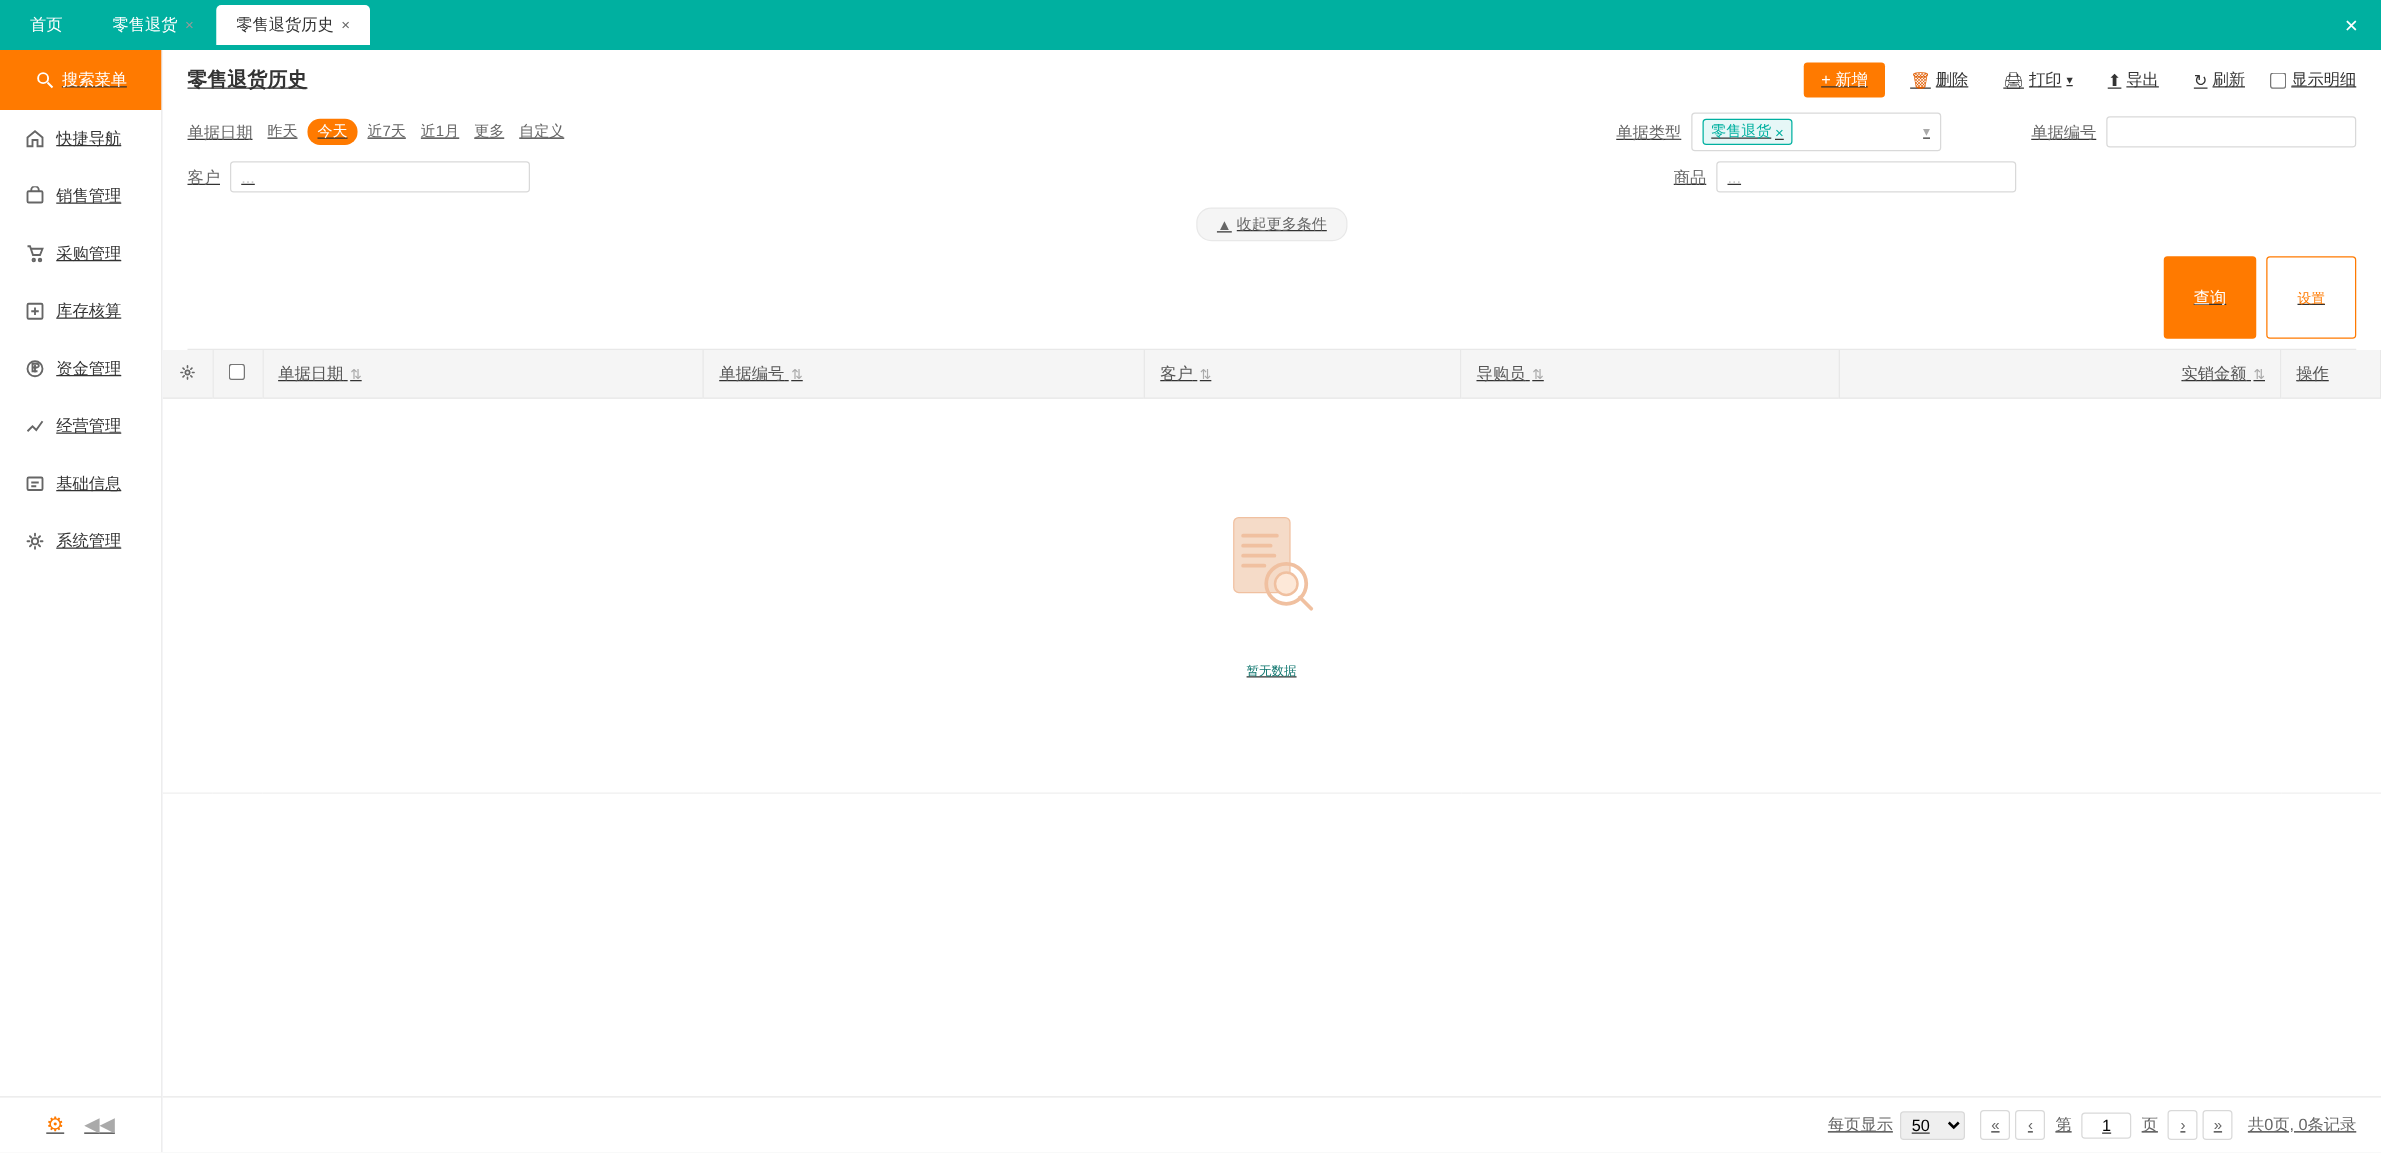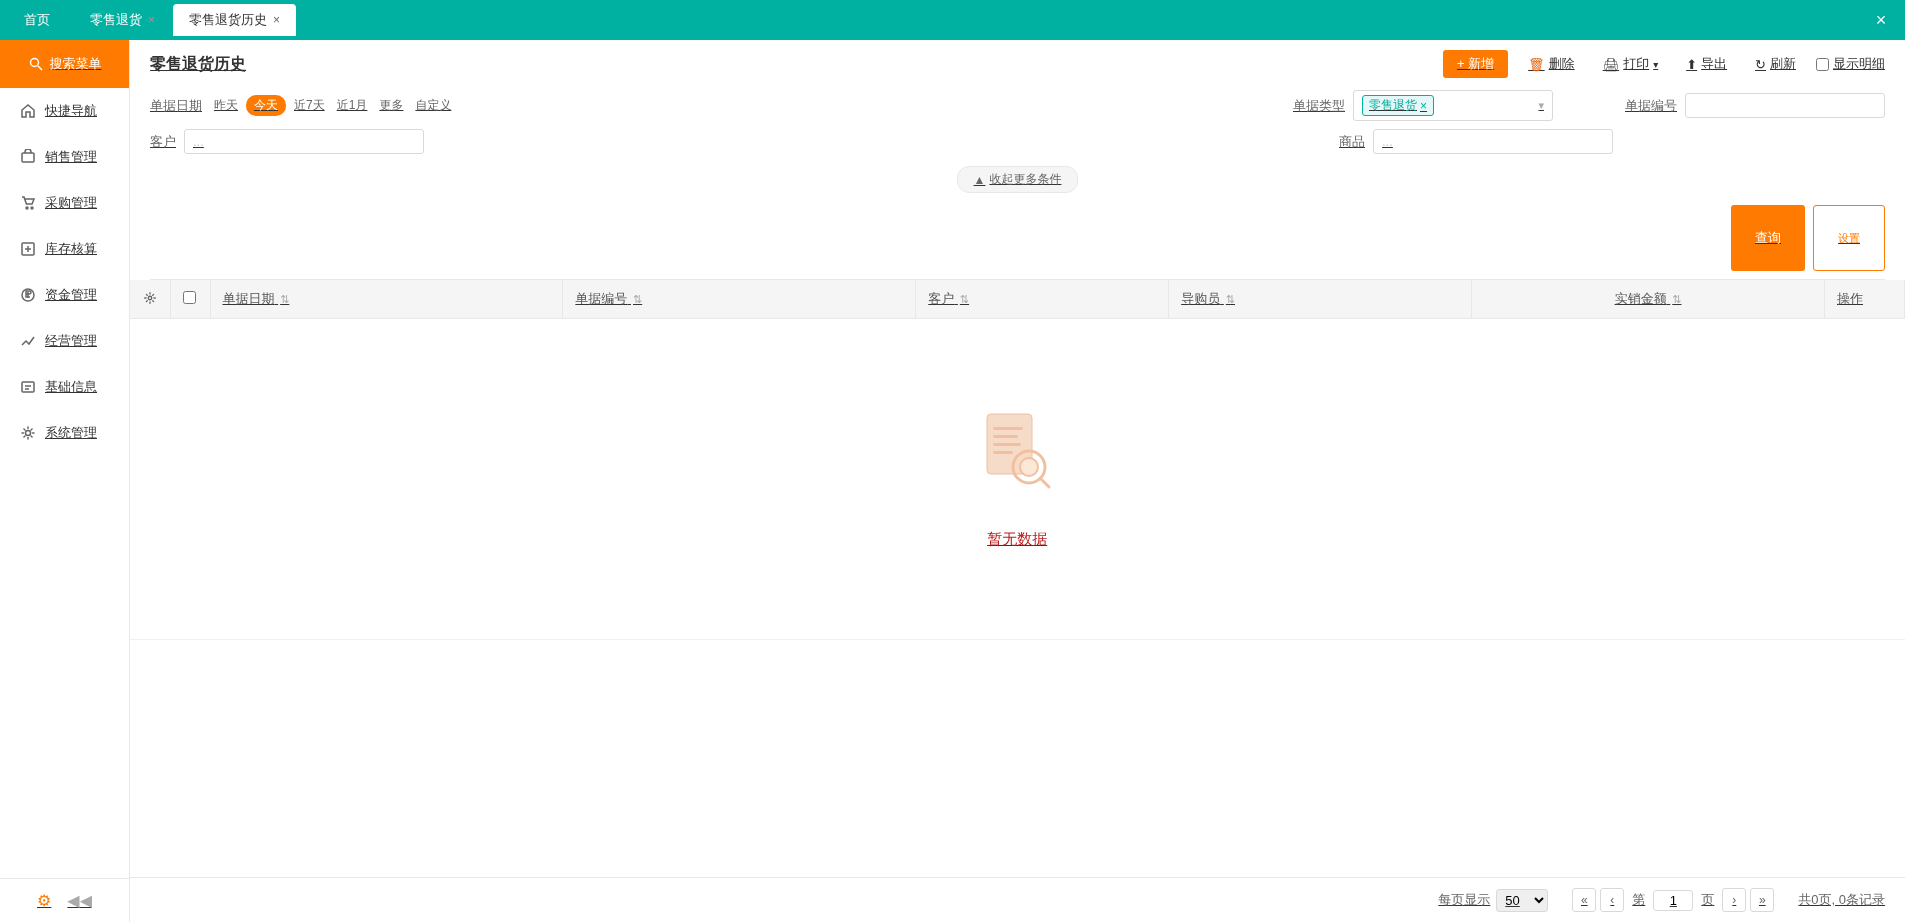--- a/index.html
+++ b/index.html
@@ -56,24 +56,24 @@
     .data-table th { padding: 10px 12px; font-size: 13px; font-weight: 500; color: #555; text-align: left; border-right: 1px solid #e8e8e8; white-space: nowrap; cursor: pointer; }
     .data-table th:first-child { width: 40px; text-align: center; }
     .data-table th .sort-icon { color: #aaa; font-size: 11px; margin-left: 2px; }
     .data-table td { padding: 10px 12px; border-bottom: 1px solid #f0f0f0; font-size: 13px; }
     .gear-col { width: 40px; text-align: center; }
     .checkbox-col { width: 40px; text-align: center; }
 
     
     .empty-state { display: flex; flex-direction: column; align-items: center; justify-content: center; padding: 80px 0; color: #ccc; }
     .empty-icon { font-size: 80px; margin-bottom: 12px; color: #f5c9a0; }
-    .empty-text { font-size: 15px; color: #b91c1c; }
-
-    
-    .pagination { display: flex; align-items: center; justify-content: flex-end; padding: 10px 20px; background: #fff; border-top: 1px solid #e8e8e8; gap: 24px; flex-shrink: 0; }
+    .empty-text { font-size: 10px; color: #0f766e; }
+
+    
+    .pagination { display: flex; align-items: center; justify-content: flex-end; padding: 10px 20px; background: #fff; border-top: 1px solid #e8e8e8; gap: 12px; flex-shrink: 0; }
     .per-page { display: flex; align-items: center; gap: 6px; font-size: 13px; color: #666; }
     .per-page select { border: 1px solid #d9d9d9; border-radius: 3px; padding: 2px 4px; font-size: 13px; }
     .page-nav { display: flex; align-items: center; gap: 4px; }
     .page-nav-btn { width: 24px; height: 24px; display: flex; align-items: center; justify-content: center; cursor: pointer; color: #666; border: 1px solid #d9d9d9; border-radius: 3px; font-size: 12px; }
     .page-input { width: 40px; border: 1px solid #d9d9d9; border-radius: 3px; padding: 2px 4px; text-align: center; font-size: 13px; }
     .page-info { font-size: 13px; color: #666; }
 
     
     .svg-icon { width: 16px; height: 16px; vertical-align: middle; }
     .filter-wrapper { background: #fff; padding: 12px 20px 4px 20px; border-bottom: 1px solid #e8e8e8; flex-shrink: 0; }
@@ -304,21 +304,21 @@
               <span class="sort-icon">⇅</span>
             </th>
             <th>
               <span>客户</span>
               <span class="sort-icon">⇅</span>
             </th>
             <th>
               <span>导购员</span>
               <span class="sort-icon">⇅</span>
             </th>
-            <th style="flex:1;text-align:center;">
+            <th style="flex:1;text-align:right;">
               <span>实销金额</span>
               <span class="sort-icon">⇅</span>
             </th>
             <th style="width:80px;">
               <span>操作</span>
             </th>
           </tr>
         </thead>
         <tbody>
           <tr>

